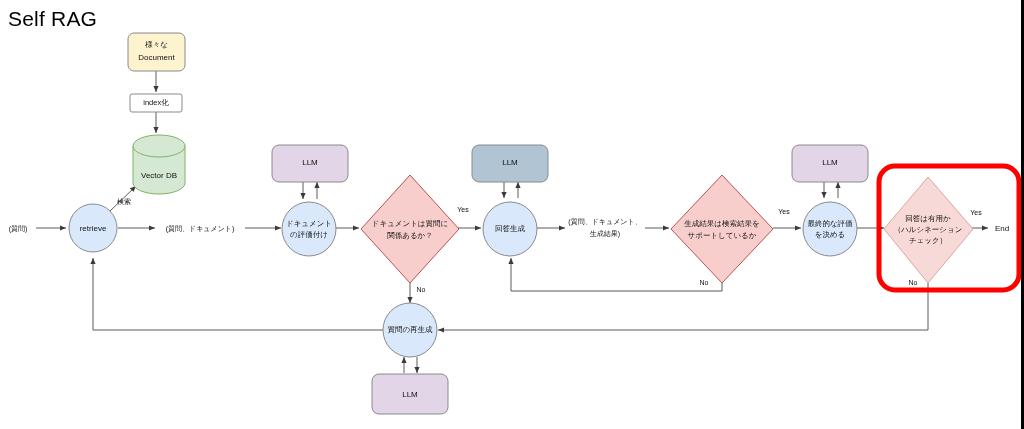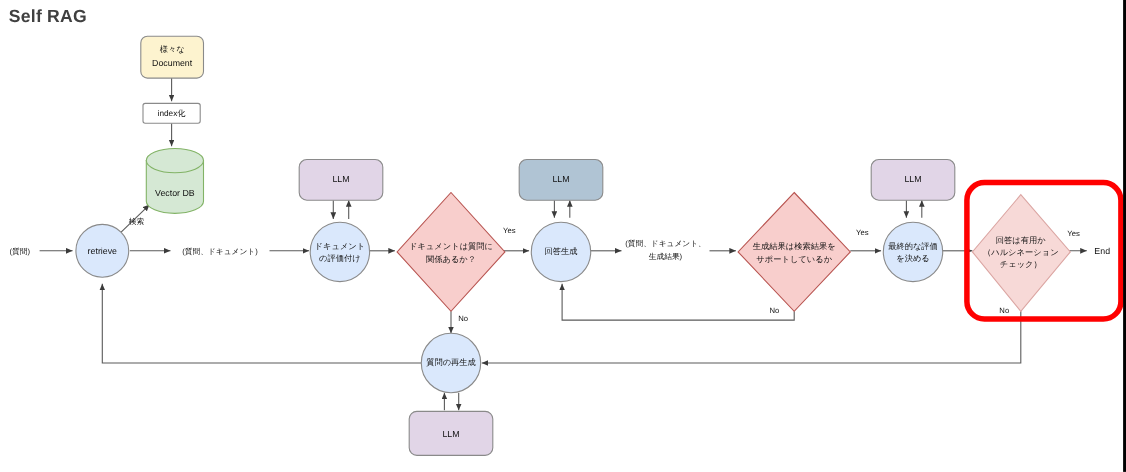--- a/index.html
+++ b/index.html
@@ -1,18 +1,18 @@
 <!DOCTYPE html>
 <html><head>
 <meta charset="utf-8">
 <style>
   html,body{margin:0;padding:0;background:#ffffff;}
   body{width:1024px;height:429px;overflow:hidden;font-family:"Liberation Sans","DejaVu Sans",sans-serif;}
   #canvas{position:relative;width:1024px;height:429px;}
-  #title{position:absolute;left:8px;top:7px;font-size:16px;font-weight:bold;color:#404040;letter-spacing:.2px;}
+  #title{position:absolute;left:8px;top:7px;font-size:21px;font-weight:normal;color:#000000;letter-spacing:.2px;}
   svg{position:absolute;left:0;top:0;width:1024px;height:429px;}
   .nodeText{font-size:7.5px;fill:#111;text-anchor:middle;dominant-baseline:middle;font-family:"Liberation Sans","DejaVu Sans",sans-serif;}
   .nodeTextEn{font-size:8px;fill:#111;text-anchor:middle;dominant-baseline:middle;font-family:"Liberation Sans","DejaVu Sans",sans-serif;}
   .edgeLabel{font-size:7px;fill:#111;text-anchor:middle;dominant-baseline:middle;font-family:"Liberation Sans","DejaVu Sans",sans-serif;}
   .edge{stroke:#5a5a5a;stroke-width:1;fill:none;}
   .shape{stroke:#8a8a8a;stroke-width:1;}
   .hl{fill:none;stroke:#ff0000;stroke-width:5;}
   .rightbar{fill:#000;}
 </style>
 </head>

